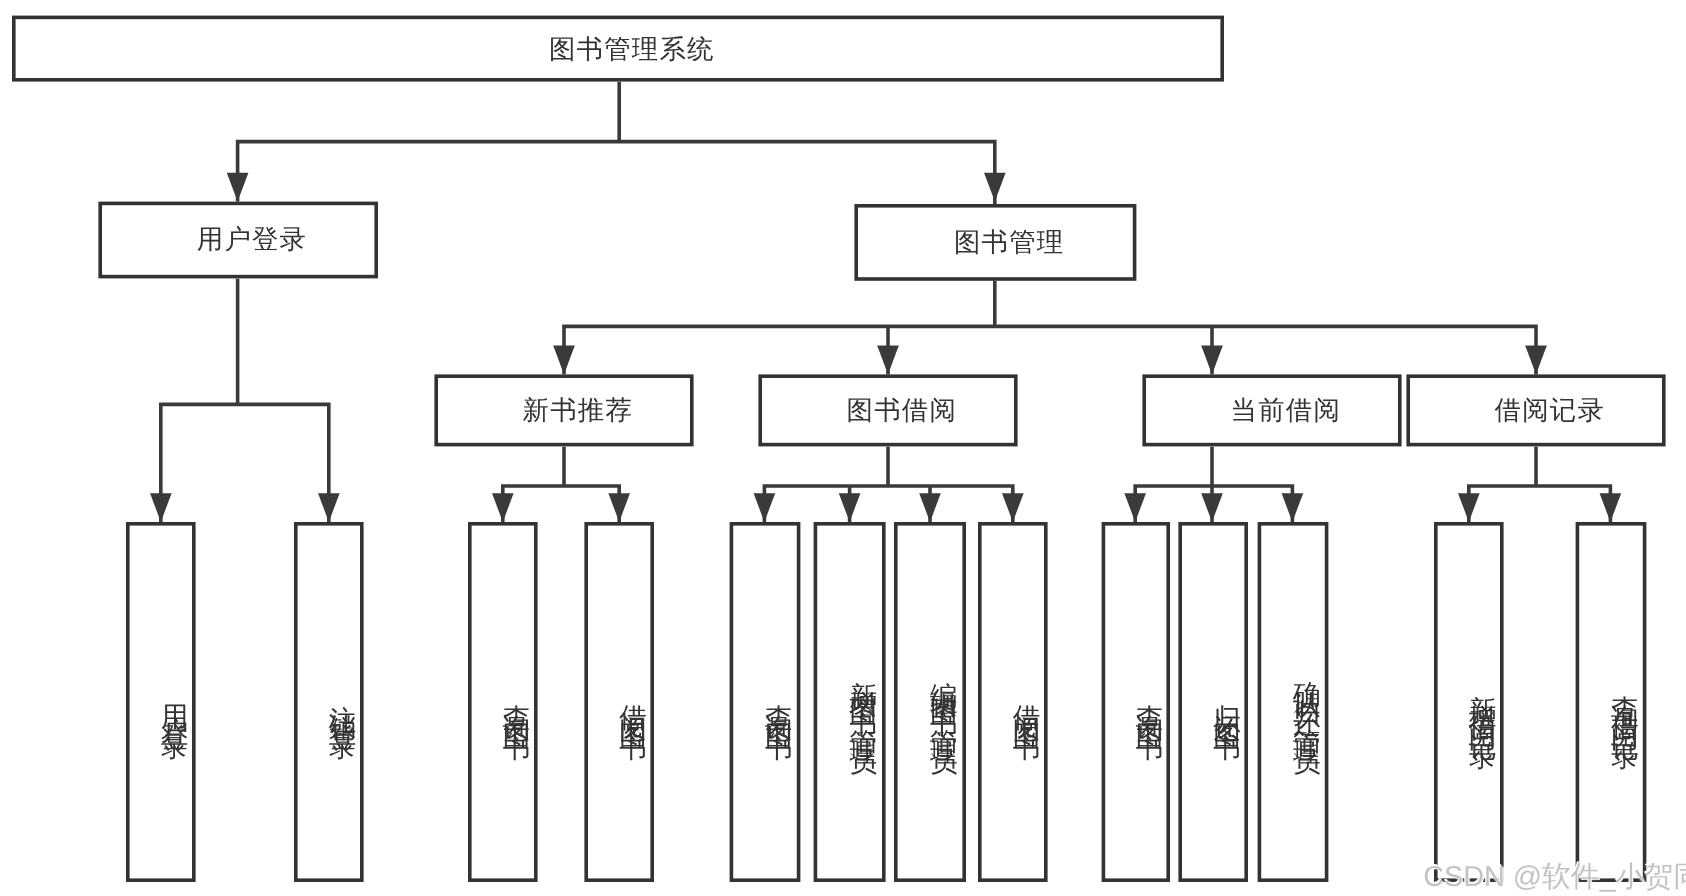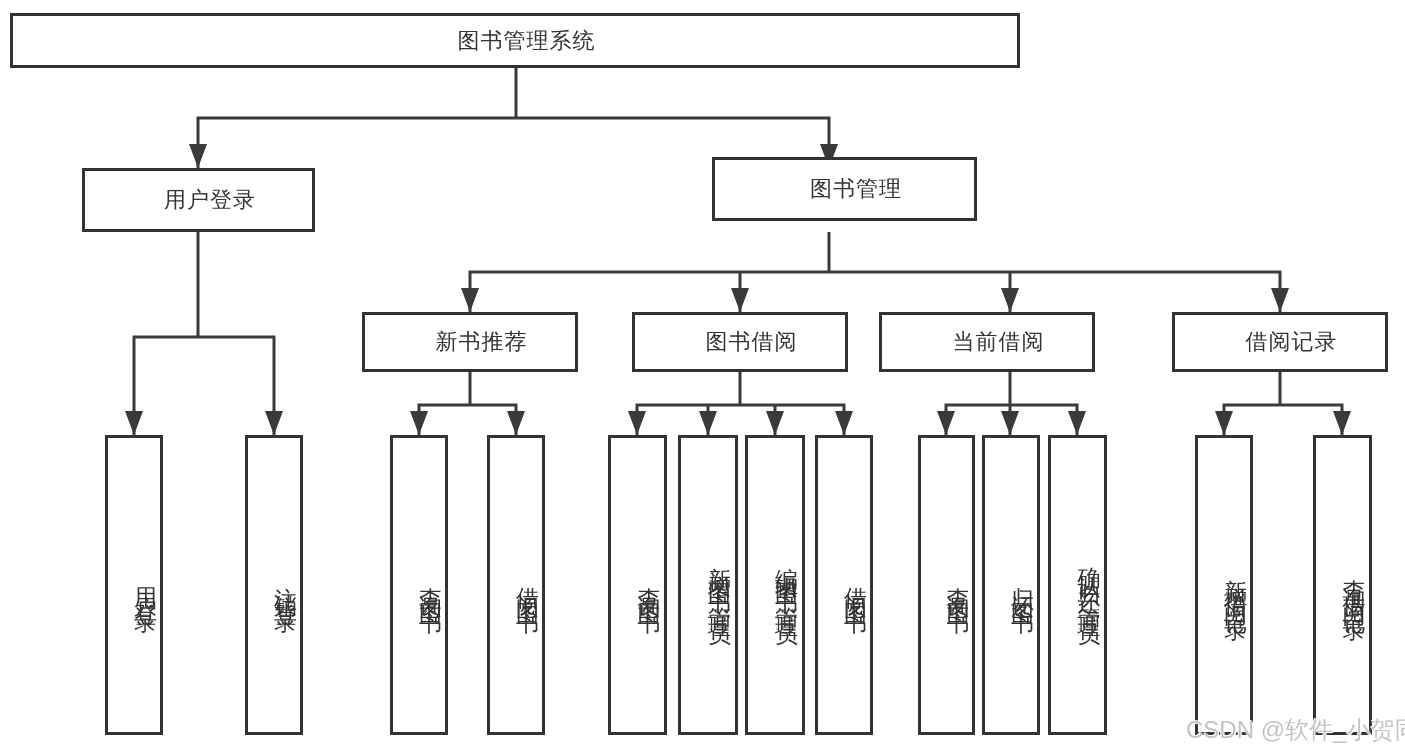--- a/index.html
+++ b/index.html
@@ -41,25 +41,25 @@
   .v-box span {
     writing-mode: vertical-rl;
     text-orientation: mixed;
     font-size: 23px;
     letter-spacing: 8px;
     line-height: 1;
     white-space: nowrap;
   }
   .root-box   { left: 10px;  top: 13px;  width: 1010px; height: 55px; }
   .l2-login   { left: 82px;  top: 168px; width: 233px;  height: 64px; }
-  .l2-mgmt    { left: 712px; top: 157px; width: 265px;  height: 64px; }
+  .l2-mgmt    { left: 712px; top: 170px; width: 235px;  height: 64px; }
   .l3         { top: 312px; width: 216px; height: 60px; }
   .l3-a { left: 362px; }
   .l3-b { left: 632px; }
-  .l3-c { left: 879px; justify-content: center; }
+  .l3-c { left: 952px; justify-content: center; }
   .l3-d { left: 1172px; }
   .leaf { top: 435px; height: 300px; }
   .leaf-0  { left: 105px;  width: 58px; }
   .leaf-1  { left: 245px;  width: 58px; }
   .leaf-2  { left: 390px;  width: 58px; }
   .leaf-3  { left: 487px;  width: 58px; }
   .leaf-4  { left: 608px;  width: 59px; }
   .leaf-5  { left: 678px;  width: 60px; }
   .leaf-6  { left: 745px;  width: 60px; }
   .leaf-7  { left: 815px;  width: 58px; }

